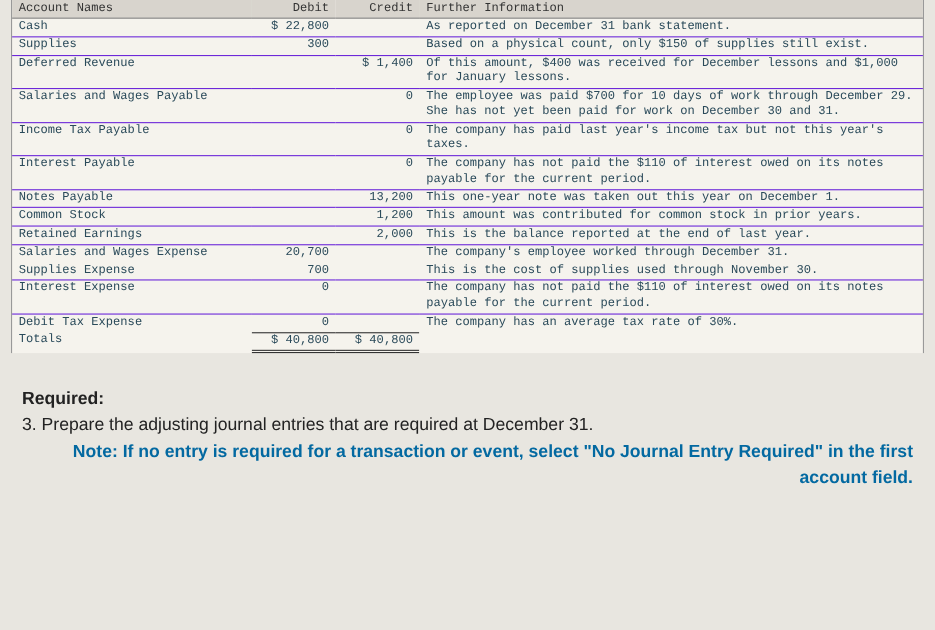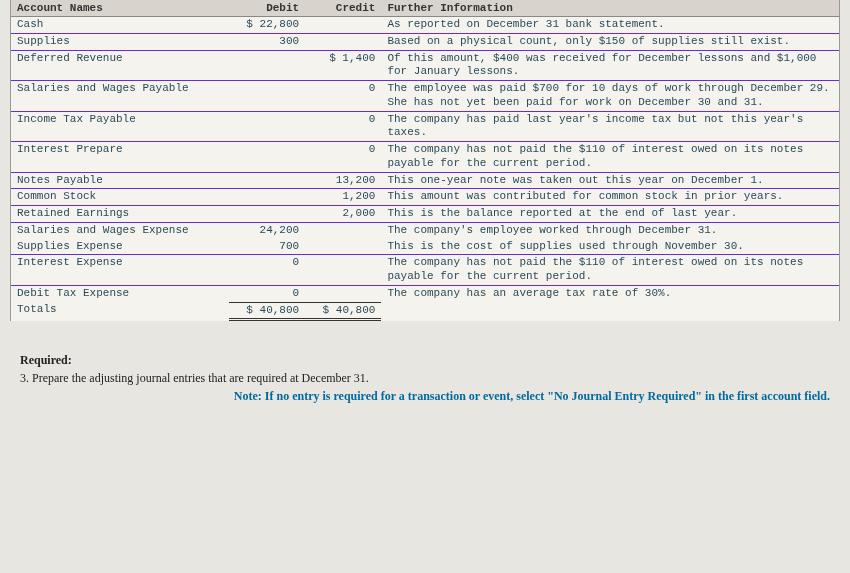--- a/index.html
+++ b/index.html
@@ -20,41 +20,41 @@
     table {
       width: 100%;
       border-collapse: collapse;
       font-size: 11px;
       color: #2a4a5a;
     }
     th {
       background: #d8d4cd;
       padding: 2px 6px;
       text-align: left;
-      font-weight: bold;
+      font-weight: normal;
       border-bottom: 1px solid #888;
       color: #333;
     }
     th.num { text-align: right; width: 70px; }
     th.info { width: 420px; }
     td {
       padding: 1px 6px;
       vertical-align: top;
       border-bottom: 1px solid #6d28d9;
       line-height: 1.25;
     }
     td.acct { width: 200px; }
     td.num { text-align: right; width: 70px; white-space: nowrap; }
     td.info { color: #2a4a5a; }
     tr.noborder td { border-bottom: none; }
     tr.totals td.num { border-top: 1px solid #333; border-bottom: 3px double #333; }
     .required {
       margin: 30px 20px 0 20px;
-      font-family: Liberation Serif, serif;
-      font-size: 12px;
+      font-family: Liberation Sans, sans-serif;
+      font-size: 16px;
       color: #222;
       line-height: 1.5;
     }
     .required .label { font-weight: bold; }
     .required .note { color: #0369a1; font-weight: bold; text-align: right; }
   </style>
 </head>
 <body>
 
 <div class="sheet">
@@ -92,21 +92,21 @@
           <td class="num">0</td>
           <td class="info">The employee was paid $700 for 10 days of work through December 29. She has not yet been paid for work on December 30 and 31.</td>
         </tr>
       <tr>
           <td class="acct">Income Tax Payable</td>
           <td class="num"></td>
           <td class="num">0</td>
           <td class="info">The company has paid last year's income tax but not this year's taxes.</td>
         </tr>
       <tr>
-          <td class="acct">Interest Prepare</td>
+          <td class="acct">Interest Payable</td>
           <td class="num"></td>
           <td class="num">0</td>
           <td class="info">The company has not paid the $110 of interest owed on its notes payable for the current period.</td>
         </tr>
       <tr>
           <td class="acct">Notes Payable</td>
           <td class="num"></td>
           <td class="num">13,200</td>
           <td class="info">This one-year note was taken out this year on December 1.</td>
         </tr>
@@ -117,21 +117,21 @@
           <td class="info">This amount was contributed for common stock in prior years.</td>
         </tr>
       <tr>
           <td class="acct">Retained Earnings</td>
           <td class="num"></td>
           <td class="num">2,000</td>
           <td class="info">This is the balance reported at the end of last year.</td>
         </tr>
       <tr class="noborder">
           <td class="acct">Salaries and Wages Expense</td>
-          <td class="num">24,200</td>
+          <td class="num">20,700</td>
           <td class="num"></td>
           <td class="info">The company's employee worked through December 31.</td>
         </tr>
       <tr>
           <td class="acct">Supplies Expense</td>
           <td class="num">700</td>
           <td class="num"></td>
           <td class="info">This is the cost of supplies used through November 30.</td>
         </tr>
       <tr>

